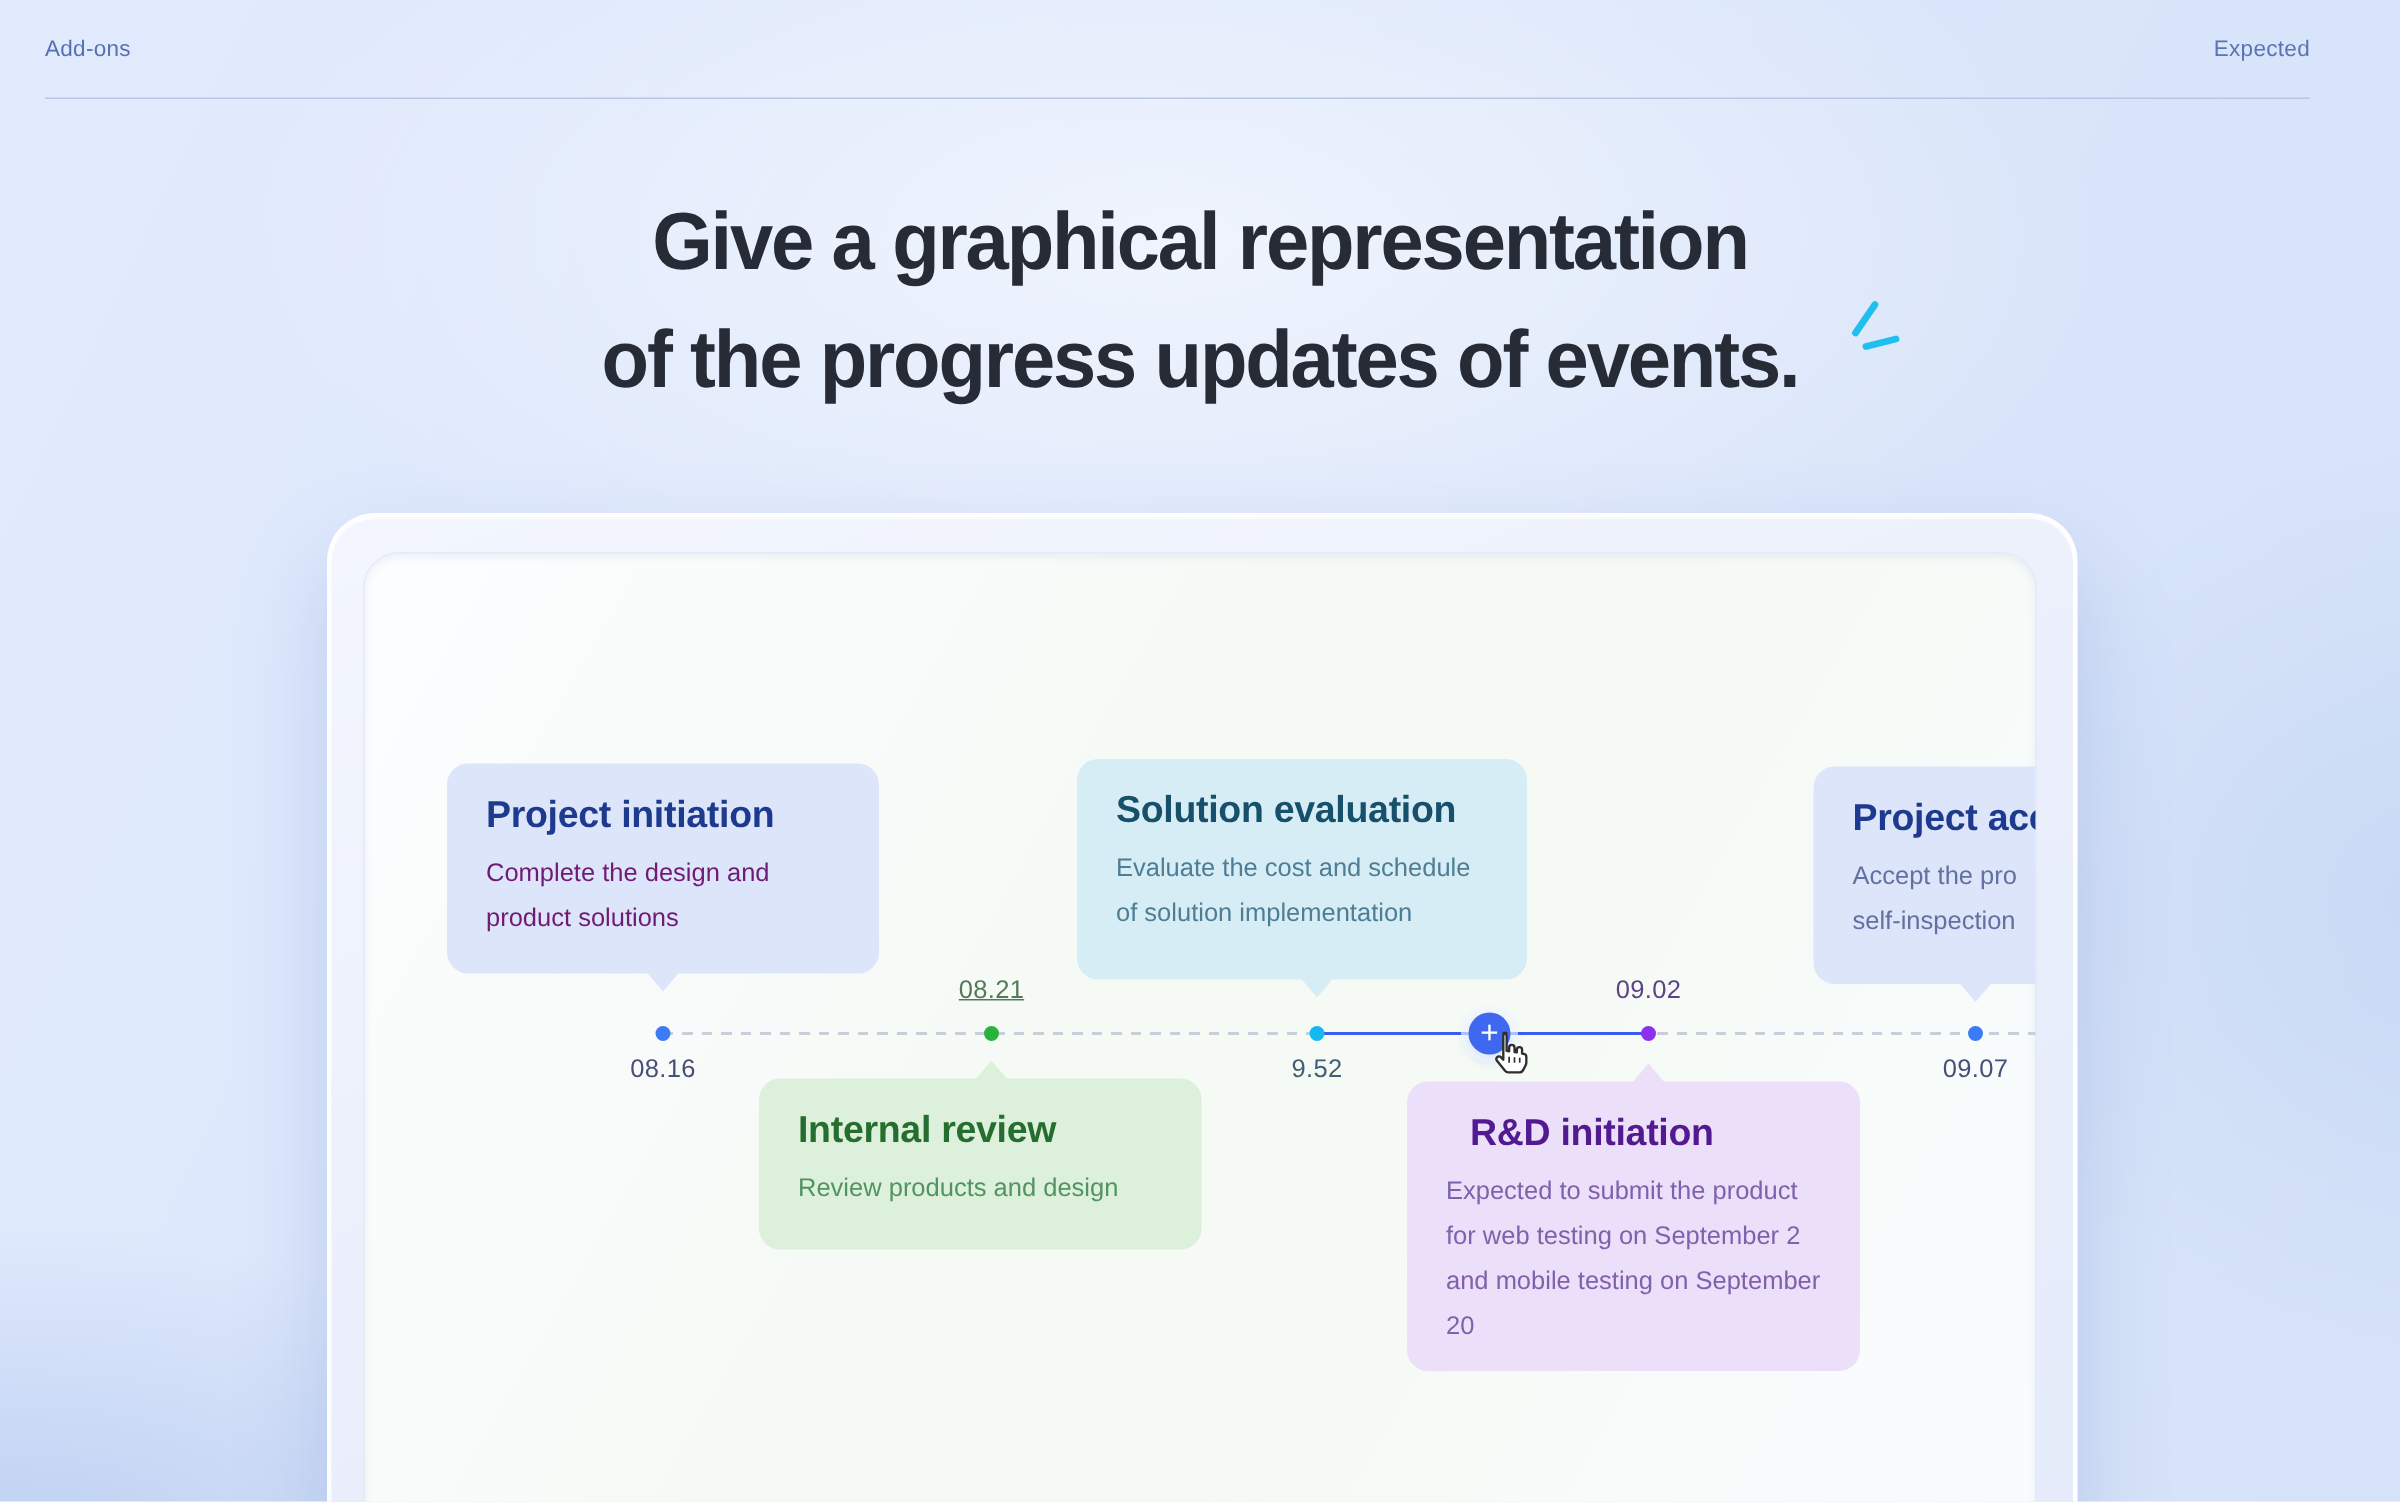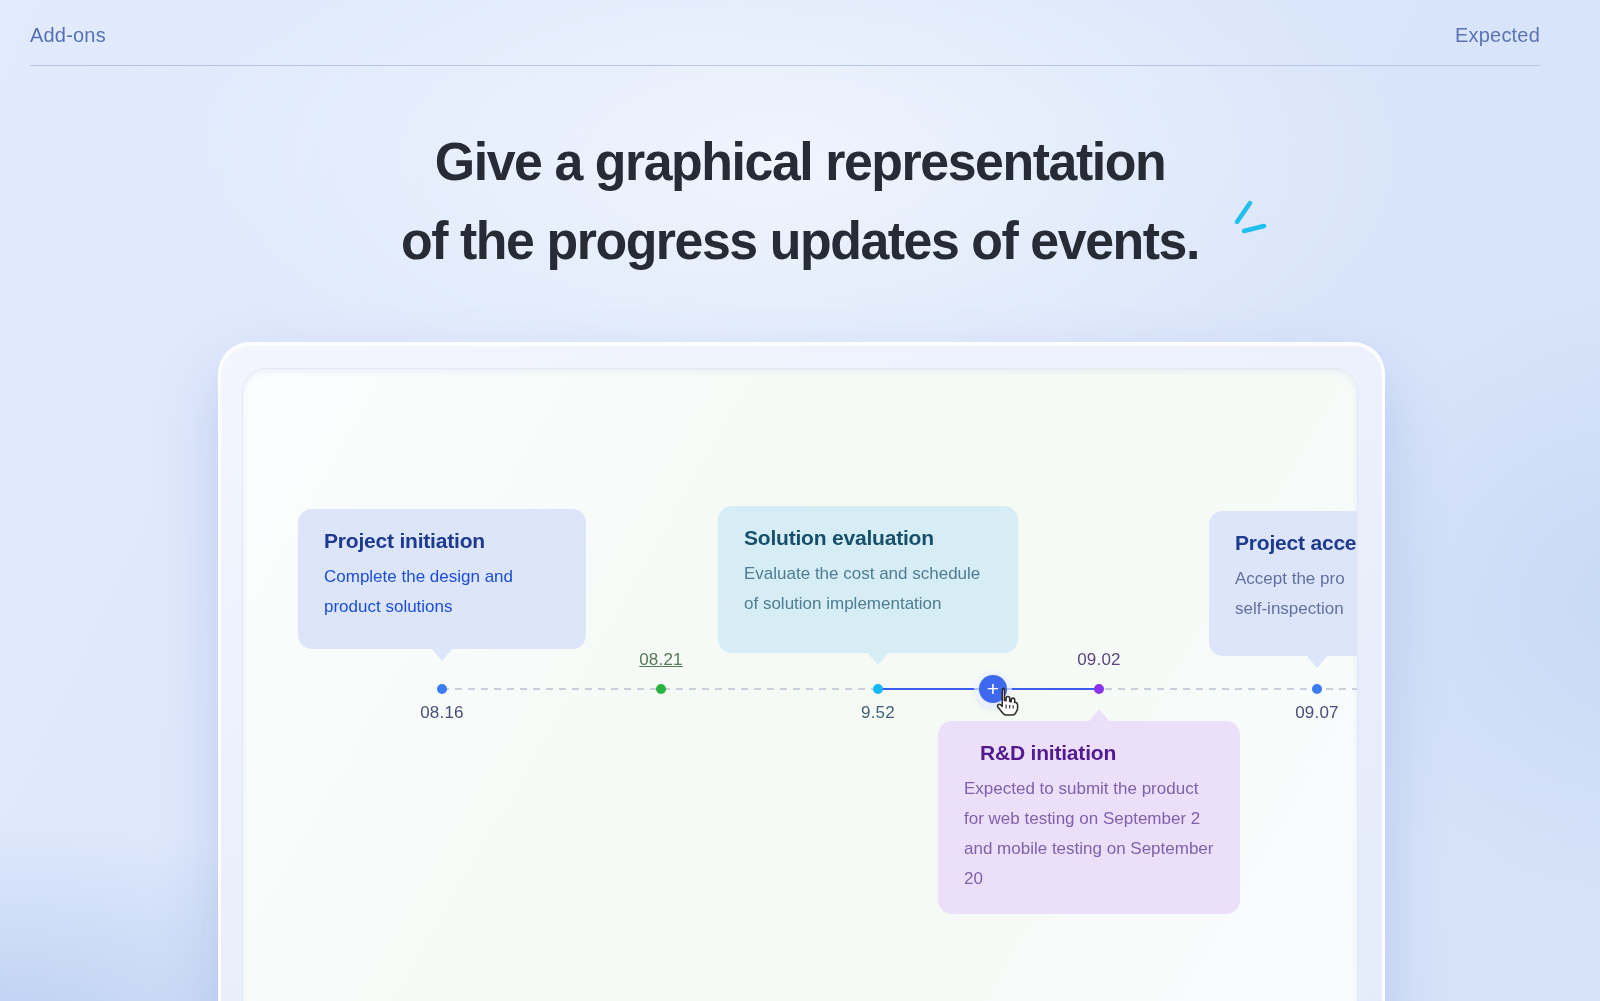--- a/index.html
+++ b/index.html
@@ -10,21 +10,21 @@
     background:
       radial-gradient(900px 420px at 49% 16%, rgba(255,255,255,0.55), rgba(255,255,255,0) 70%),
       radial-gradient(700px 360px at 0% 104%, rgba(130,165,225,0.38), rgba(130,165,225,0) 62%),
       radial-gradient(600px 500px at 102% 60%, rgba(160,190,235,0.25), rgba(160,190,235,0) 60%),
       linear-gradient(115deg, #e2ebfd 0%, #dce7fb 45%, #d5e2f8 100%);
   }
 
   
   .top-nav { position: absolute; left: 30px; right: 60px; top: 0; height: 66px; }
   .nav-link {
-    position: absolute; top: 24px; font-size: 20px; color: #5571b4; cursor: pointer;
+    position: absolute; top: 24px; font-size: 15px; color: #5571b4; cursor: pointer;
     letter-spacing: 0.2px;
   }
   .nav-link.left { left: 0; }
   .nav-link.right { right: 0; color: #5b74b6; }
   .nav-divider {
     position: absolute; left: 0; right: 0; bottom: 0; height: 1px; background: #b9c6e6;
   }
 
   
   .hero {
@@ -66,21 +66,21 @@
     font-size: 17px; font-weight: 500; letter-spacing: 0.2px;
   }
   .tl-date.above { top: 281px; }
   .tl-date.below { top: 334px; }
 
   
   .event-card {
     position: absolute; border-radius: 14px; padding: 20px 26px; cursor: pointer;
   }
   .event-card .card-title {
-    font-size: 21px; font-weight: 600; letter-spacing: -0.2px; margin-bottom: 9px;
+    font-size: 25px; font-weight: 600; letter-spacing: -0.2px; margin-bottom: 9px;
     white-space: nowrap;
   }
   .event-card .card-desc { font-size: 17px; line-height: 30px; }
   .event-card .card-desc .nowrap-line { white-space: nowrap; }
   .tail {
     position: absolute; width: 0; height: 0;
     border-left: 11px solid transparent; border-right: 11px solid transparent;
   }
   .tail.down { bottom: -12px; border-top: 13px solid; }
   .tail.up   { top: -12px;    border-bottom: 13px solid; }
@@ -125,39 +125,44 @@
     <div class="tl-dot" style="left: 1069px; background: rgb(59, 123, 245);"></div>
 
     <div class="tl-date below" style="left: 154px; color: rgb(69, 79, 120);">08.16</div>
     <div class="tl-date above" style="left: 373px; color: rgb(82, 122, 86); text-decoration: underline;">08.21</div>
     <div class="tl-date below" style="left: 590px; color: rgb(63, 96, 119);">9.52</div>
     <div class="tl-date above" style="left: 811px; color: rgb(94, 67, 132);">09.02</div>
     <div class="tl-date below" style="left: 1029px; color: rgb(69, 79, 120);">09.07</div>
 
     <div class="event-card" style="left: 55px; top: 140px; width: 288px; height: 140px; background: rgb(220, 229, 250);">
       <div class="card-title" style="color: rgb(30, 58, 143);">Project initiation</div>
-      <div class="card-desc" style="color: #1d4ed8;">Complete the design and product solutions</div>
+      <div class="card-desc" style="color: #701a75;">Complete the design and product solutions</div>
       <div class="tail down" style="left: 133px; color: rgb(220, 229, 250);"></div>
     </div>
 
     <div class="event-card" style="left: 475px; top: 137px; width: 300px; height: 147px; background: rgb(214, 237, 246);">
       <div class="card-title" style="color: rgb(23, 80, 106);">Solution evaluation</div>
       <div class="card-desc" style="color: rgb(78, 125, 148);">Evaluate the cost and schedule of solution implementation</div>
       <div class="tail down" style="left: 149px; color: rgb(214, 237, 246);"></div>
     </div>
 
     <div class="event-card" style="left: 966px; top: 142px; width: 320px; height: 145px; background: rgb(220, 229, 250);">
       <div class="card-title" style="color: rgb(30, 58, 143);">Project acce</div>
       <div class="card-desc" style="color: rgb(98, 113, 159);">
         <div class="nowrap-line">Accept the pro</div>
         <div class="nowrap-line">self-inspection</div>
       </div>
       <div class="tail down" style="left: 97px; color: rgb(220, 229, 250);"></div>
     </div>
 
+    <div class="event-card" style="left: 263px; top: 350px; width: 295px; height: 114px; background: rgb(220, 240, 220);">
+      <div class="card-title" style="color: rgb(38, 110, 48);">Internal review</div>
+      <div class="card-desc" style="color: rgb(81, 148, 97);">Review products and design</div>
+      <div class="tail up" style="left: 144px; color: rgb(220, 240, 220);"></div>
+    </div>
 
     <div class="event-card" style="left: 695px; top: 352px; width: 302px; height: 193px; background: rgb(236, 223, 249);">
       <div class="card-title" style="color: rgb(81, 26, 144); margin-left: 16px;">R&amp;D initiation</div>
       <div class="card-desc" style="color: rgb(127, 97, 172);">Expected to submit the product for web testing on September 2 and mobile testing on September 20</div>
       <div class="tail up" style="left: 150px; color: rgb(236, 223, 249);"></div>
     </div>
 
     <button class="add-btn" style="background: rgb(63, 104, 241);">+</button>
 
     <svg class="hand-cursor" width="36" height="38" viewBox="0 0 32 34">

